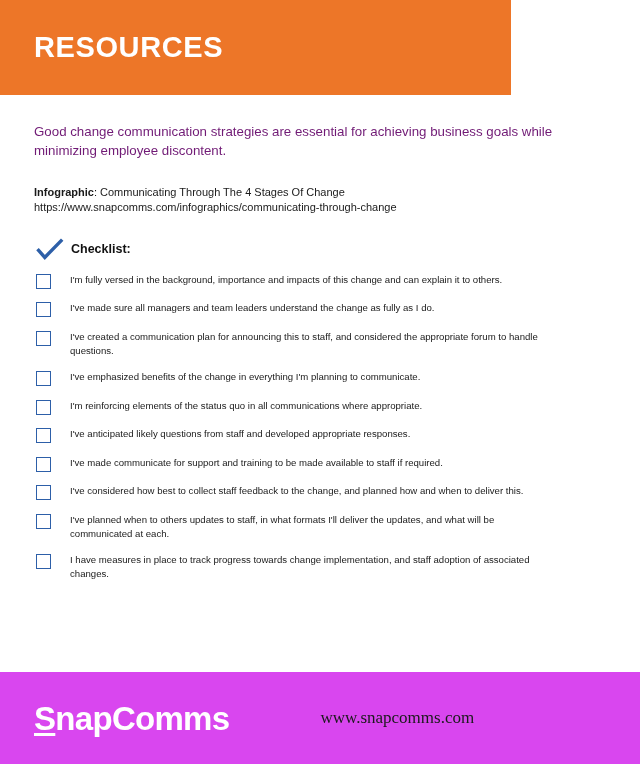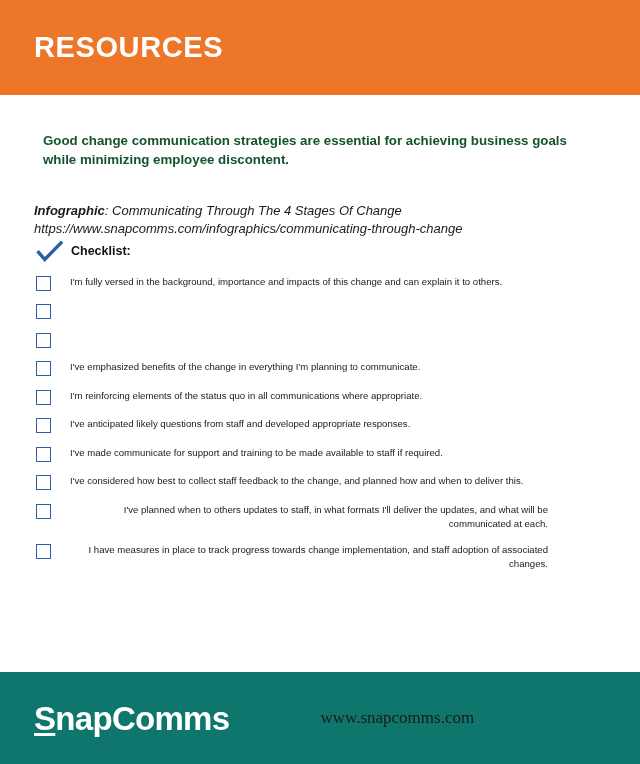--- a/index.html
+++ b/index.html
@@ -12,21 +12,21 @@
     height: 764px;
     background: #ffffff;
     font-family: "Liberation Sans", sans-serif;
     color: #1a1a1a;
     overflow: hidden;
     position: relative;
   }
 
   
   .header-band {
-    width: 640px;
+    width: 511px;
     height: 95px;
     background: #ED7628;
     display: flex;
     align-items: center;
     box-sizing: border-box;
     padding-left: 34px;
   }
   .page-title {
     color: #ffffff;
     font-size: 29px;
@@ -40,45 +40,45 @@
 
   
   .content {
     box-sizing: border-box;
     padding: 28px 34px 0 34px;
     width: 640px;
   }
 
   .lede {
     font-size: 13.3px;
-    font-weight: bold;
+    font-weight: normal;
     line-height: 1.42;
-    color: #14532d;
-    margin: 9px;
+    color: #701a75;
+    margin: 0;
     max-width: 524px;
   }
 
   .source-block {
-    margin-top: 32px;
-    font-size: 13px;
+    margin-top: 24px;
+    font-size: 11px;
     line-height: 1.42;
     color: #1a1a1a;
-    font-style: italic;
   }
   .source-line-1 .source-label {
     font-weight: bold;
   }
   .source-url {
     display: block;
   }
 
   
   .checklist-head {
     display: flex;
     align-items: center;
+    margin-top: 21px;
     height: 24px;
   }
   .tick-icon {
     width: 34px;
     flex: 0 0 34px;
     display: flex;
     align-items: center;
     justify-content: flex-start;
     padding-left: 2px;
     box-sizing: border-box;
@@ -94,21 +94,20 @@
   .checklist {
     margin: 0;
     padding: 0;
     list-style: none;
     margin-top: 12px;
   }
   .checklist-item {
     display: flex;
     align-items: flex-start;
     margin-bottom: 12.5px;
-    text-align: right;
   }
   .checkbox-cell {
     flex: 0 0 36px;
     width: 36px;
     padding-top: 1px;
     box-sizing: border-box;
   }
   .checkbox {
     width: 13px;
     height: 13px;
@@ -126,21 +125,21 @@
     padding-top: 0px;
   }
 
   
   .footer-band {
     position: absolute;
     left: 0;
     top: 672px;
     width: 640px;
     height: 92px;
-    background: #0f766e;
+    background: #d946ef;
     display: flex;
     align-items: center;
     box-sizing: border-box;
     padding-left: 34px;
   }
   .logo {
     color: #ffffff;
     font-size: 33px;
     font-weight: bold;
     line-height: 1;
@@ -193,25 +192,27 @@
     <li class="checklist-item">
       <span class="checkbox-cell">
           <span class="checkbox"></span>
         </span>
       <span class="item-text">I'm fully versed in the background, importance and impacts of this change and can explain it to others.</span>
     </li>
     <li class="checklist-item">
       <span class="checkbox-cell">
           <span class="checkbox"></span>
         </span>
-    </li>
-    <li class="checklist-item">
-      <span class="checkbox-cell">
-          <span class="checkbox"></span>
-        </span>
+      <span class="item-text">I've made sure all managers and team leaders understand the change as fully as I do.</span>
+    </li>
+    <li class="checklist-item">
+      <span class="checkbox-cell">
+          <span class="checkbox"></span>
+        </span>
+      <span class="item-text">I've created a communication plan for announcing this to staff, and considered the appropriate forum to handle questions.</span>
     </li>
     <li class="checklist-item">
       <span class="checkbox-cell">
           <span class="checkbox"></span>
         </span>
       <span class="item-text">I've emphasized benefits of the change in everything I'm planning to communicate.</span>
     </li>
     <li class="checklist-item">
       <span class="checkbox-cell">
           <span class="checkbox"></span>

